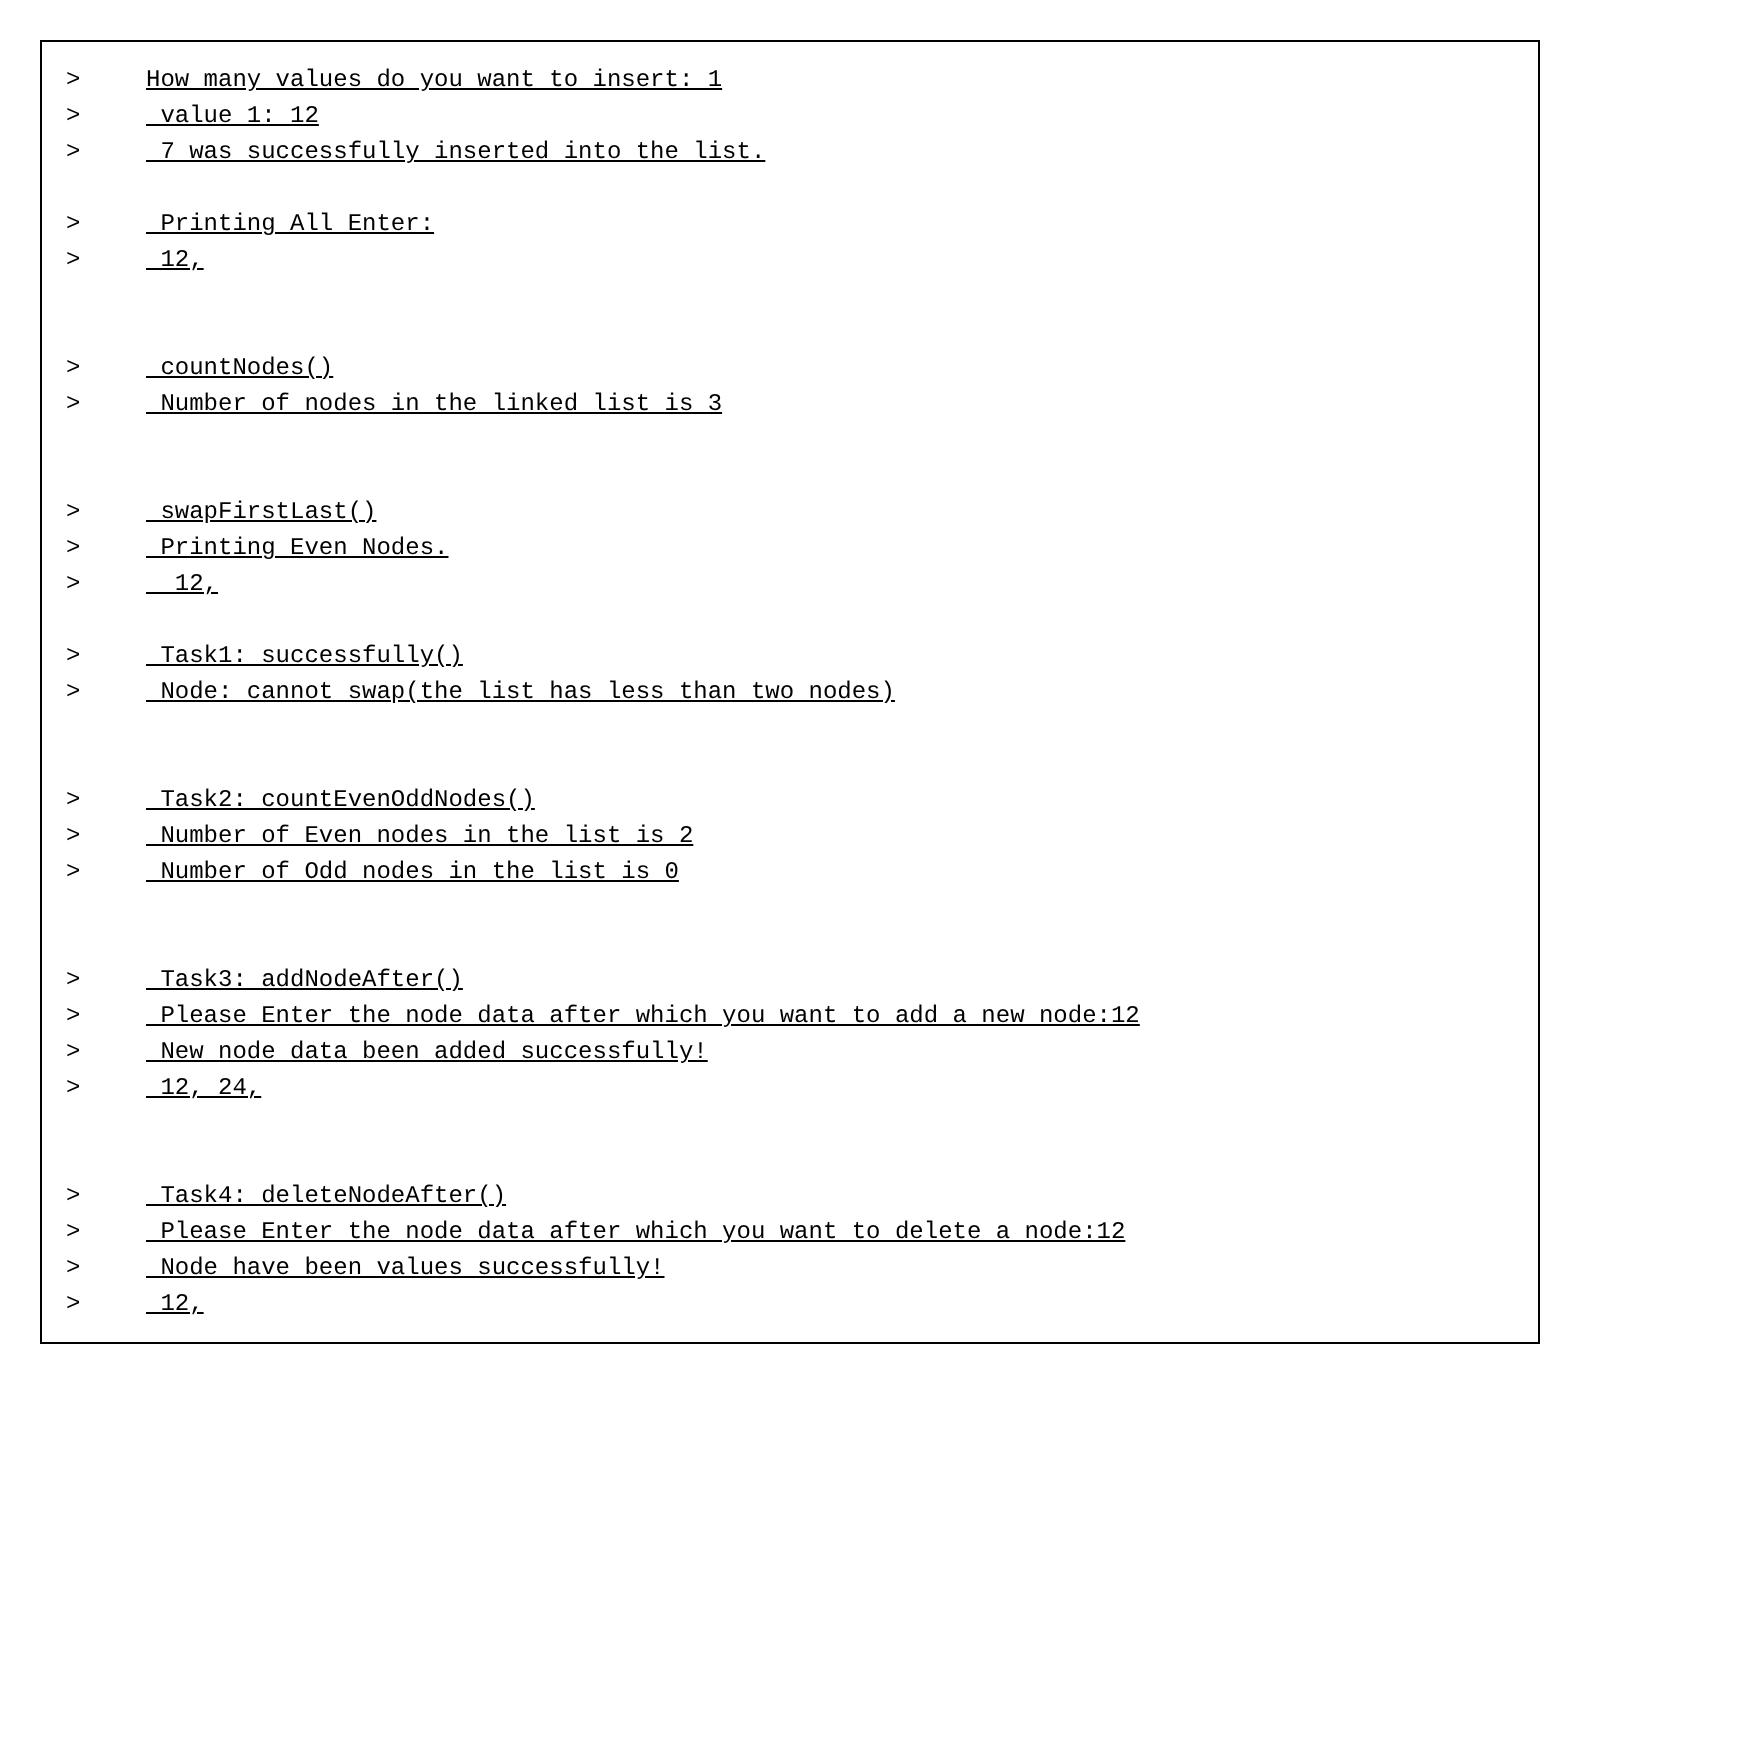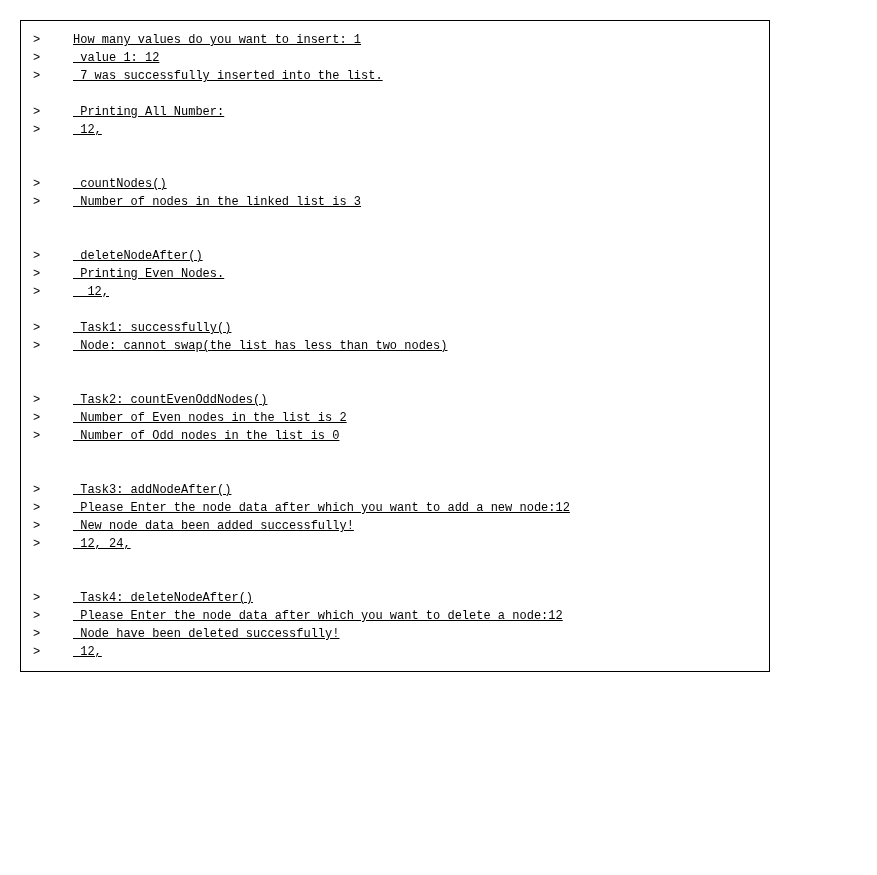--- a/index.html
+++ b/index.html
@@ -38,44 +38,44 @@
     }
   </style>
 </head>
 <body>
 
 <div class="terminal-box" id="terminal-container">
 <div class="line"><span class="prompt">&gt;</span><span class="content">How many values do you want to insert: 1</span></div>
     <div class="line"><span class="prompt">&gt;</span><span class="content"> value 1: 12</span></div>
     <div class="line"><span class="prompt">&gt;</span><span class="content"> 7 was successfully inserted into the list.</span></div>
     <div class="blank"></div>
-    <div class="line"><span class="prompt">&gt;</span><span class="content"> Printing All Number:</span></div>
+    <div class="line"><span class="prompt">&gt;</span><span class="content"> Printing All Enter:</span></div>
     <div class="line"><span class="prompt">&gt;</span><span class="content"> 12,</span></div>
     <div class="blank"></div>
     <div class="blank"></div>
     <div class="line"><span class="prompt">&gt;</span><span class="content"> countNodes()</span></div>
     <div class="line"><span class="prompt">&gt;</span><span class="content"> Number of nodes in the linked list is 3</span></div>
     <div class="blank"></div>
     <div class="blank"></div>
-    <div class="line"><span class="prompt">&gt;</span><span class="content"> deleteNodeAfter()</span></div>
+    <div class="line"><span class="prompt">&gt;</span><span class="content"> swapFirstLast()</span></div>
     <div class="line"><span class="prompt">&gt;</span><span class="content"> Printing Even Nodes.</span></div>
     <div class="line"><span class="prompt">&gt;</span><span class="content">  12,</span></div>
     <div class="blank"></div>
     <div class="line"><span class="prompt">&gt;</span><span class="content"> Task1: successfully()</span></div>
     <div class="line"><span class="prompt">&gt;</span><span class="content"> Node: cannot swap(the list has less than two nodes)</span></div>
     <div class="blank"></div>
     <div class="blank"></div>
     <div class="line"><span class="prompt">&gt;</span><span class="content"> Task2: countEvenOddNodes()</span></div>
     <div class="line"><span class="prompt">&gt;</span><span class="content"> Number of Even nodes in the list is 2</span></div>
     <div class="line"><span class="prompt">&gt;</span><span class="content"> Number of Odd nodes in the list is 0</span></div>
     <div class="blank"></div>
     <div class="blank"></div>
     <div class="line"><span class="prompt">&gt;</span><span class="content"> Task3: addNodeAfter()</span></div>
     <div class="line"><span class="prompt">&gt;</span><span class="content"> Please Enter the node data after which you want to add a new node:12</span></div>
     <div class="line"><span class="prompt">&gt;</span><span class="content"> New node data been added successfully!</span></div>
     <div class="line"><span class="prompt">&gt;</span><span class="content"> 12, 24,</span></div>
     <div class="blank"></div>
     <div class="blank"></div>
     <div class="line"><span class="prompt">&gt;</span><span class="content"> Task4: deleteNodeAfter()</span></div>
     <div class="line"><span class="prompt">&gt;</span><span class="content"> Please Enter the node data after which you want to delete a node:12</span></div>
-    <div class="line"><span class="prompt">&gt;</span><span class="content"> Node have been deleted successfully!</span></div>
+    <div class="line"><span class="prompt">&gt;</span><span class="content"> Node have been values successfully!</span></div>
     <div class="line"><span class="prompt">&gt;</span><span class="content"> 12,</span></div>
   </div>
 
 </body></html>

